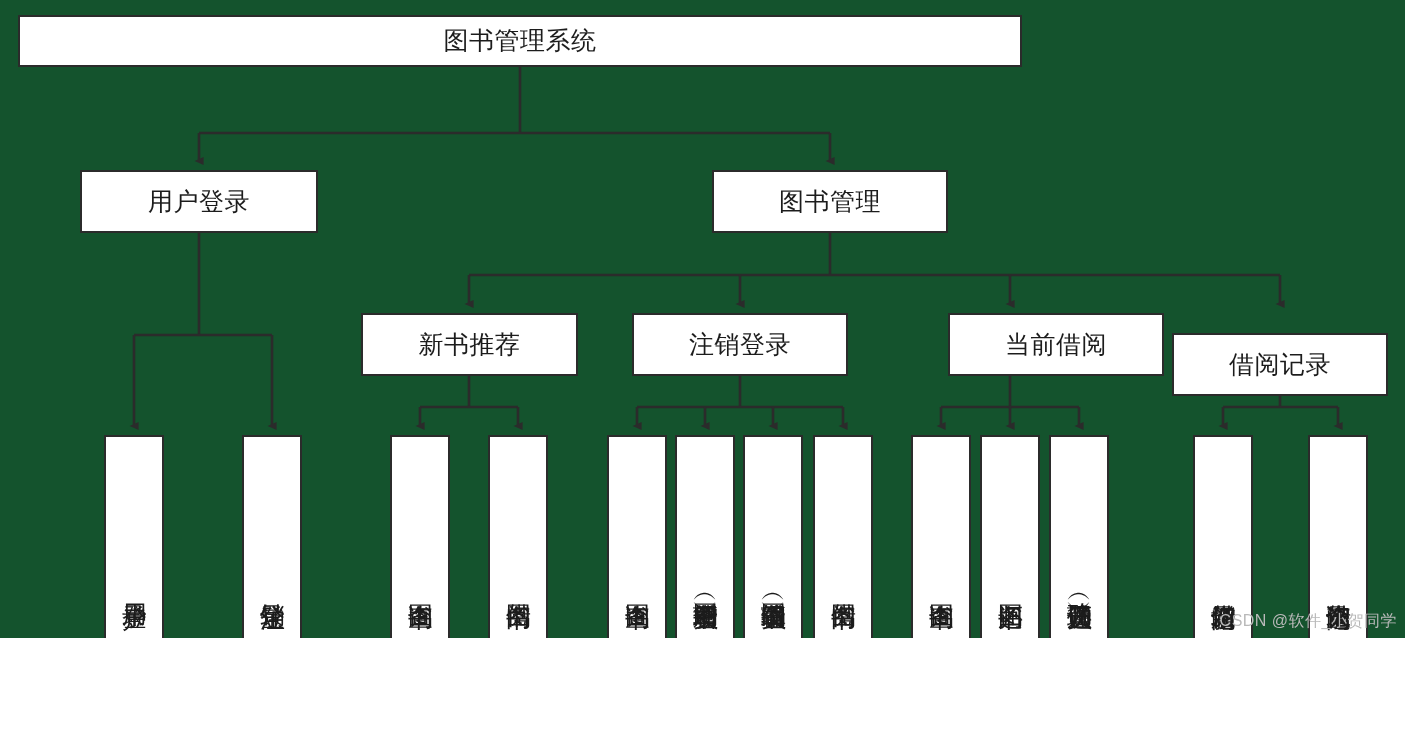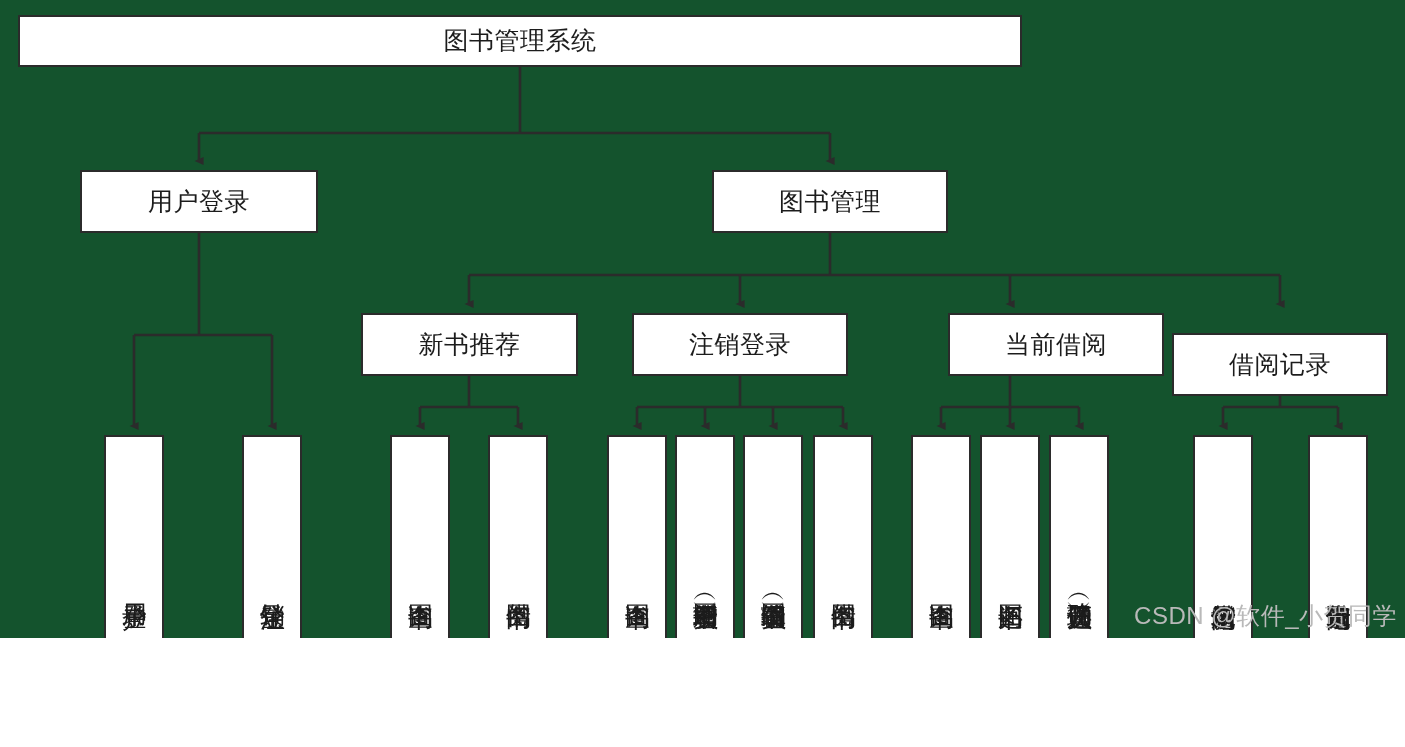--- a/index.html
+++ b/index.html
@@ -46,21 +46,21 @@
     writing-mode: vertical-rl;
     text-orientation: upright;
     line-height: 1.35;
     white-space: nowrap;
     padding: 6px 0;
   }
   #watermark {
     position: absolute;
     right: 8px;
     bottom: 6px;
-    font-size: 24px;
+    font-size: 16px;
     color: #b9b9b9;
     white-space: nowrap;
     letter-spacing: 0.5px;
   }
 </style>
 </head>
 <body>
 
 <div id="canvas">
 

